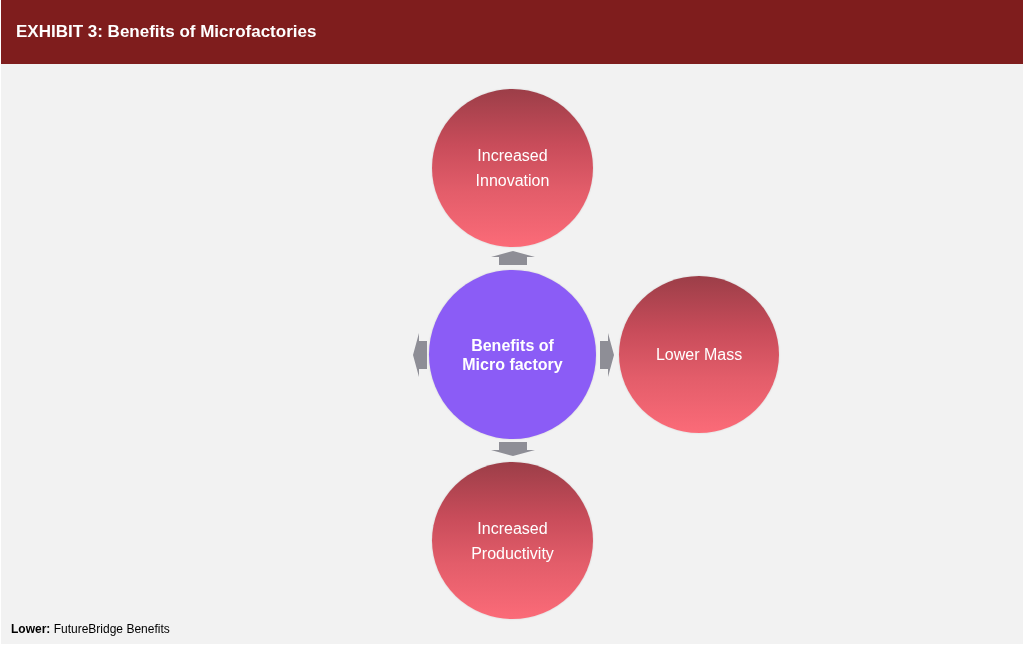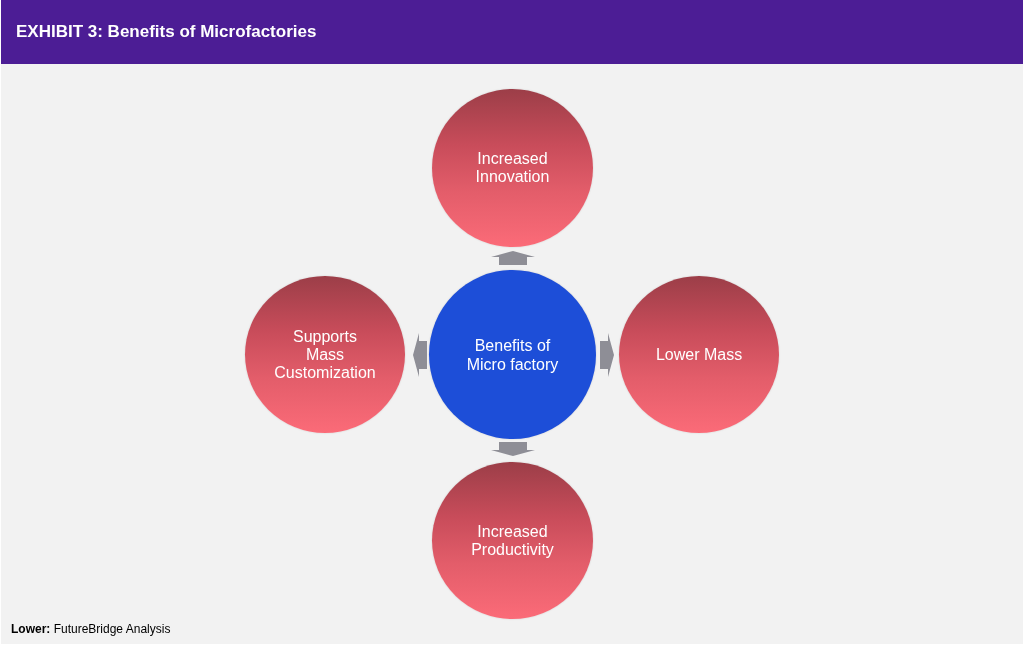--- a/index.html
+++ b/index.html
@@ -4,44 +4,44 @@
   <style>
     * { box-sizing: border-box; margin: 0; padding: 0; }
     html, body { width: 1024px; height: 646px; overflow: hidden; background: #ffffff; }
     body { position: relative; font-family: "Liberation Sans", sans-serif; }
     .frame {
       position: absolute; left: 1px; top: 0; width: 1022px; height: 644px;
       background: #f2f2f2;
     }
     .header {
       position: absolute; left: 0; top: 0; width: 1022px; height: 64px;
-      background: #4c1d95;
+      background: #7f1d1d;
       color: #ffffff;
     }
     .header-title {
       position: absolute; left: 15px; top: 22px;
       font-size: 17px; font-weight: bold; letter-spacing: 0px;
       white-space: nowrap;
     }
     .circle {
       position: absolute;
       border-radius: 50%;
       display: flex; align-items: center; justify-content: center;
       text-align: center;
       color: #ffffff;
       font-size: 16px;
-      line-height: 18px;
+      line-height: 25px;
       box-shadow: 0 0 2px rgba(0,0,0,0.15);
     }
     .circle.benefit {
       background: linear-gradient(to bottom, #9c3e48 0%, #c84c5a 35%, #e35d6a 65%, #fb6b78 100%);
     }
     .circle.center {
-      background: #1d4ed8;
-      font-weight: normal;
+      background: #8b5cf6;
+      font-weight: bold;
       font-size: 16px;
       line-height: 19px;
     }
     .circle span { white-space: pre-line; display: block; }
     .arrow { position: absolute; }
     .source {
       position: absolute; left: 10px; top: 622px;
       font-size: 12px; color: #000000; white-space: nowrap;
     }
     .source b { font-weight: bold; }
@@ -52,25 +52,20 @@
 <div class="frame">
   <div class="header">
     <div class="header-title">EXHIBIT 3: Benefits of Microfactories</div>
   </div>
 
   <div class="circle benefit" style="left:431px; top:89px; width:161px; height:158px;">
     <span>Increased
 Innovation</span>
   </div>
 
-  <div class="circle benefit" style="left:244px; top:276px; width:160px; height:157px;">
-    <span>Supports
-Mass
-Customization</span>
-  </div>
 
   <div class="circle benefit" style="left:618px; top:276px; width:160px; height:157px;">
     <span>Lower Mass</span>
   </div>
 
   <div class="circle benefit" style="left:431px; top:462px; width:161px; height:157px;">
     <span>Increased
 Productivity</span>
   </div>
 
@@ -89,15 +84,15 @@
 
   <svg class="arrow" style="left:412px; top:332px;" width="14" height="46" viewBox="0 0 14 46">
     <polygon points="0,23 6,1 6,9 14,9 14,37 6,37 6,45" fill="#8e8e96"></polygon>
   </svg>
 
   <svg class="arrow" style="left:599px; top:332px;" width="14" height="46" viewBox="0 0 14 46">
     <polygon points="0,9 8,9 8,1 14,23 8,45 8,37 0,37" fill="#8e8e96"></polygon>
   </svg>
 
   <div class="source">
-    <b>Lower:</b><span> FutureBridge Analysis</span>
+    <b>Lower:</b><span> FutureBridge Benefits</span>
   </div>
 </div>
 
 </body></html>

